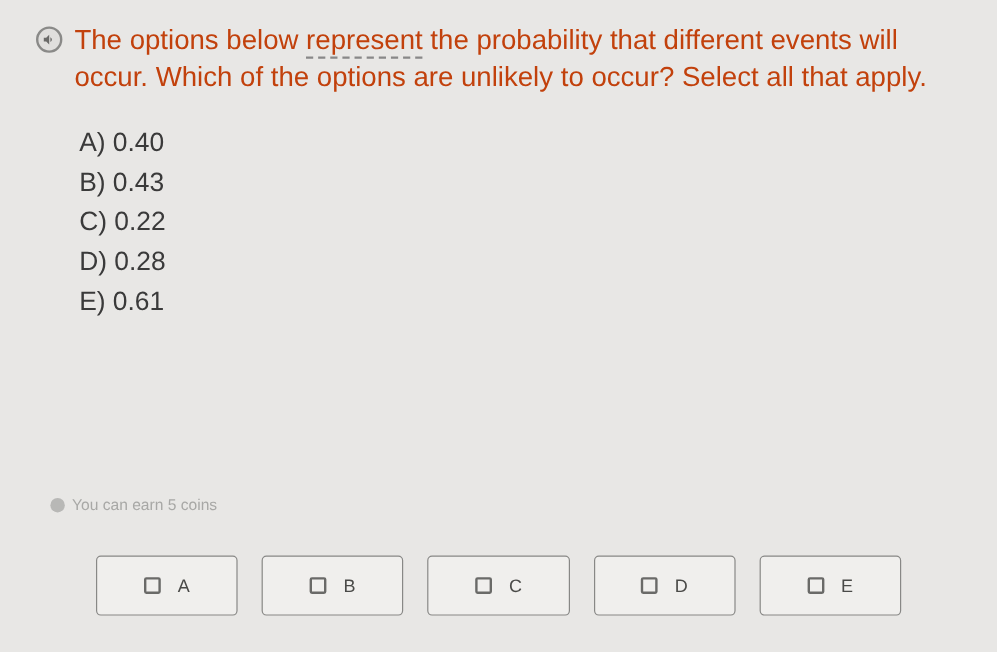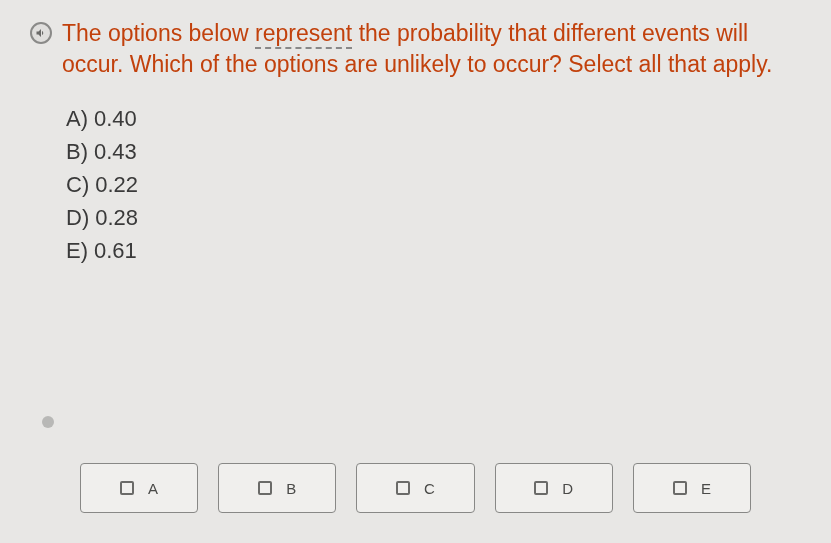--- a/index.html
+++ b/index.html
@@ -140,20 +140,21 @@
     <span>0.28</span>
   </div>
   <div class="option-row">
     <span>E)</span>
     <span>0.61</span>
   </div>
 </div>
 
 <div class="coins-hint">
   <span class="coin-dot"></span>
+  <span>You can earn 5 coins</span>
 </div>
 
 <div class="answer-bar">
   <div class="answer-button">
     <span class="checkbox"></span>
     <span>A</span>
   </div>
   <div class="answer-button">
     <span class="checkbox"></span>
     <span>B</span>

